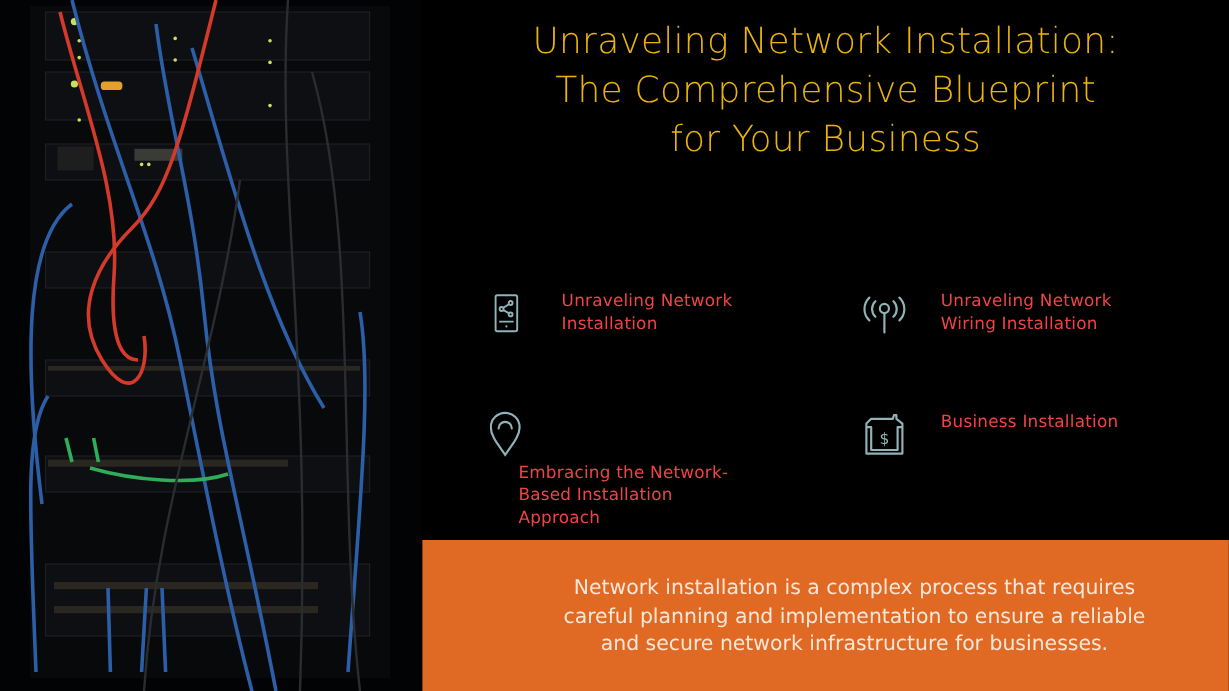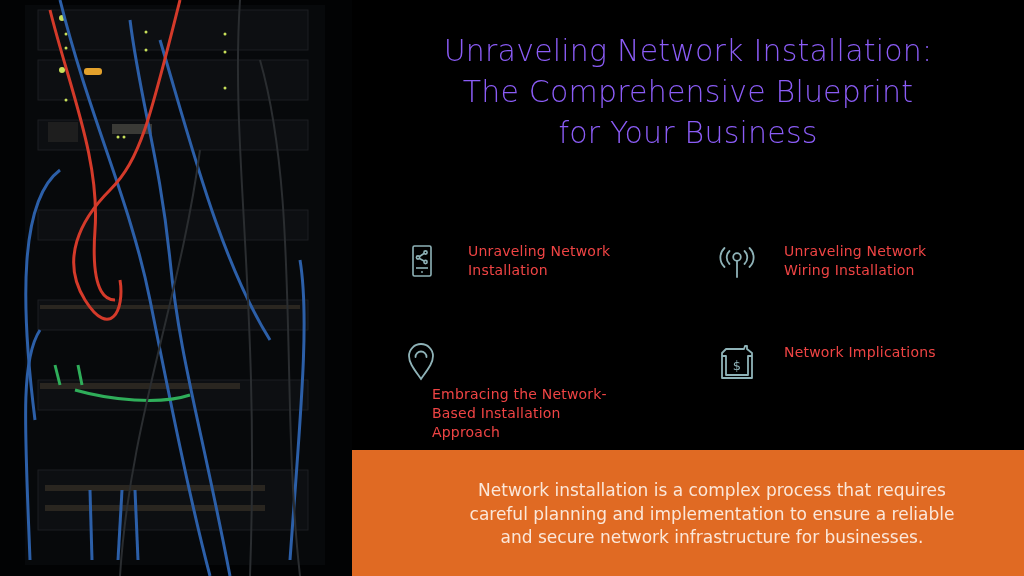--- a/index.html
+++ b/index.html
@@ -1,20 +1,20 @@
 <!DOCTYPE html>
 <html><head>
 <meta charset="utf-8">
 <style>
   html, body { margin:0; padding:0; }
   body { width:1024px; height:576px; background:#000; position:relative; overflow:hidden; font-family:"DejaVu Sans", sans-serif; }
   .photo { position:absolute; left:0; top:0; width:352px; height:576px; background:#030405; overflow:hidden; }
   .photo svg { display:block; }
   .right { position:absolute; left:352px; top:0; width:672px; height:450px; background:#000; }
-  .title { position:absolute; left:0; top:30px; width:672px; text-align:center; color:#8b5cf6; font-size:30px; line-height:41px; font-weight:300; letter-spacing:0.2px; }
+  .title { position:absolute; left:0; top:14px; width:672px; text-align:center; color:#eab308; font-size:30px; line-height:41px; font-weight:300; letter-spacing:0.2px; }
   .title span { display:block; }
   .item { position:absolute; display:flex; align-items:flex-start; }
   .item .icon { width:36px; height:40px; }
   .item .label { color:#ef4444; font-size:14px; line-height:19px; letter-spacing:0.2px; }
   .item .label span { display:block; }
   .band { position:absolute; left:352px; top:450px; width:672px; height:126px; background:#e06a23; }
   .band p { margin:0; position:absolute; left:0; top:29px; width:672px; text-align:center; color:#fbe7d9; font-size:17px; line-height:23.5px; }
   .band p span { display:block;margin-left:48px; }
 </style>
 </head>
@@ -158,21 +158,21 @@
     <div class="icon" style="width:40px;">
       <svg width="40" height="40" viewBox="0 0 40 40">
         <g fill="none" stroke="#8fb3b8" stroke-width="1.8" stroke-linejoin="round">
           <path d="M4 12 L 8 8 L 26 8 L 27 5 L 29 5 L 29 8 L 34 12 L 34 37 L 4 37 Z"></path>
           <path d="M4 15 L 8 15 L 8 34 L 30 34 L 30 15 L 34 15"></path>
         </g>
         <text x="19" y="29" text-anchor="middle" font-family="DejaVu Sans, sans-serif" font-size="13" fill="#8fb3b8">$</text>
       </svg>
     </div>
     <div class="label" style="margin-left:26px; margin-top:2px;">
-      <span>Network Implications</span>
+      <span>Business Installation</span>
     </div>
   </div>
 </div>
 
 <div class="band">
   <p>
     <span>Network installation is a complex process that requires</span>
     <span>careful planning and implementation to ensure a reliable</span>
     <span>and secure network infrastructure for businesses.</span>
   </p>

